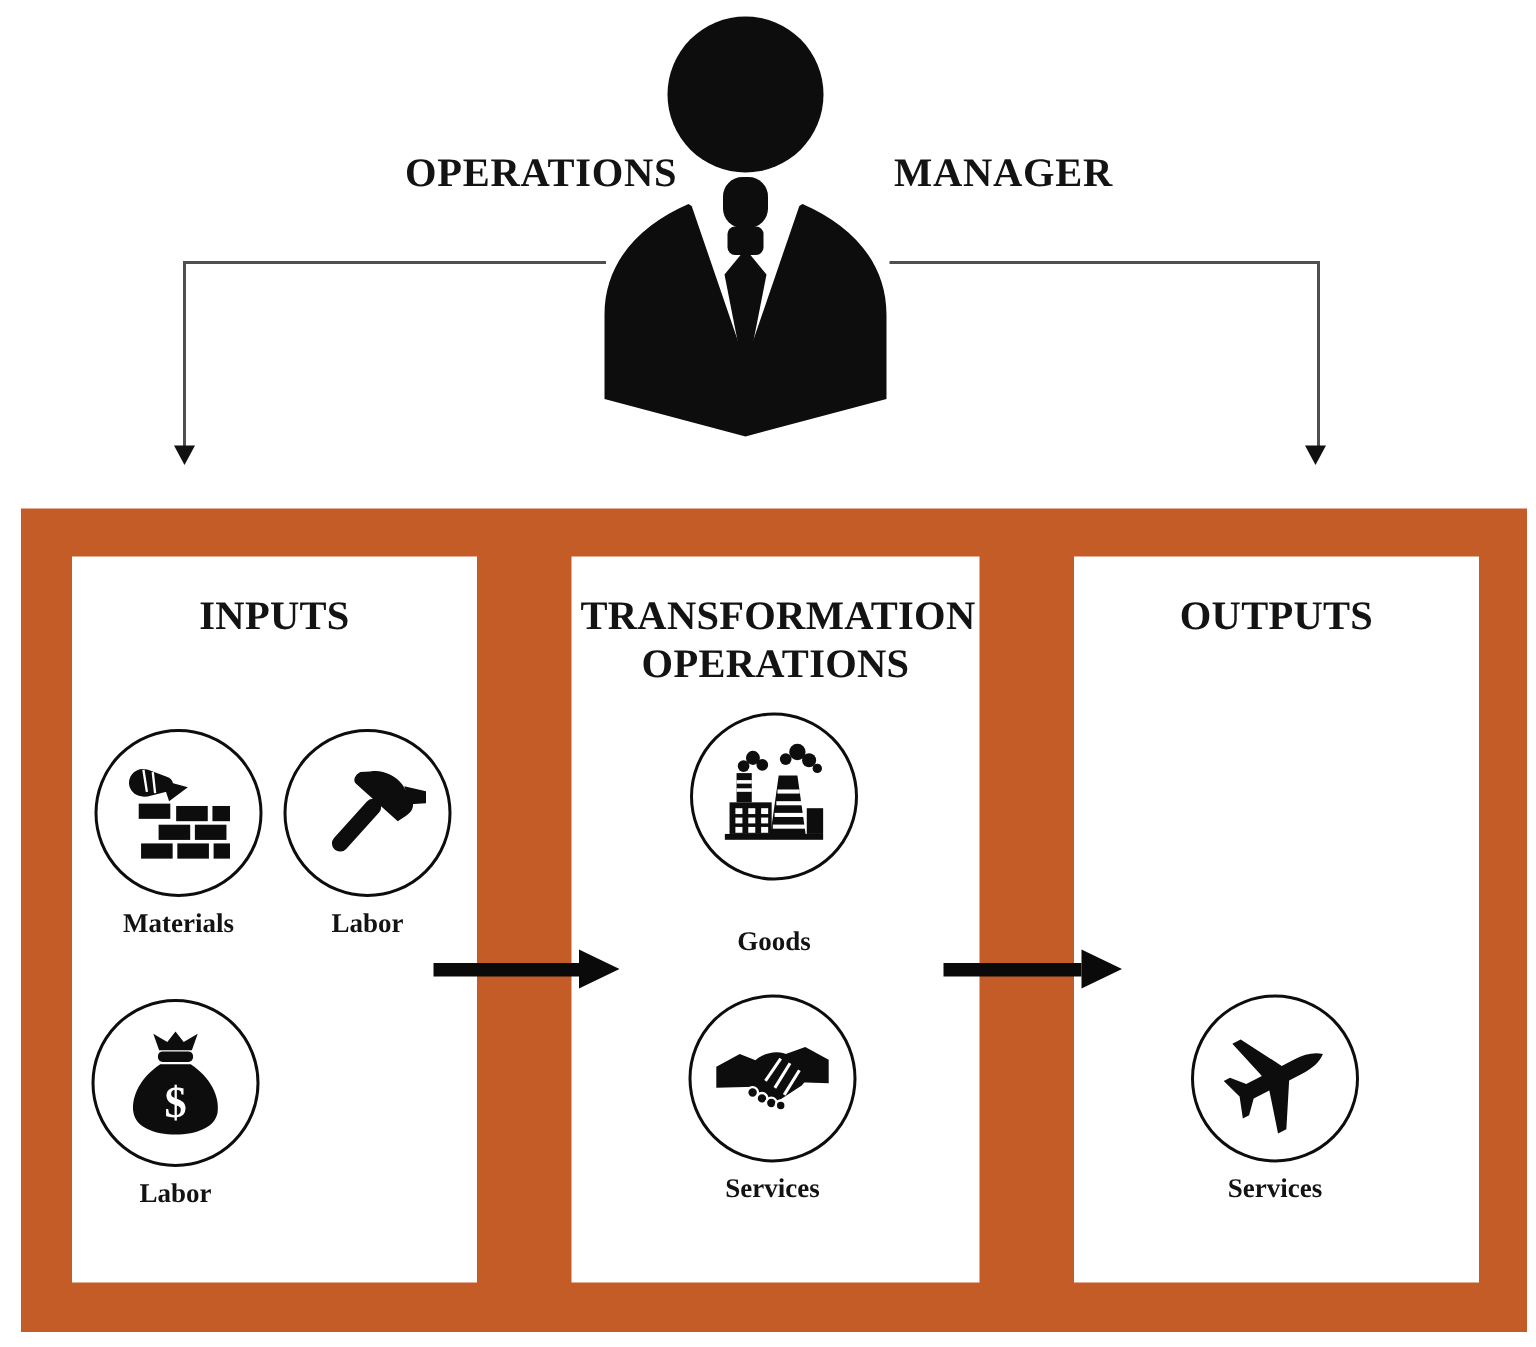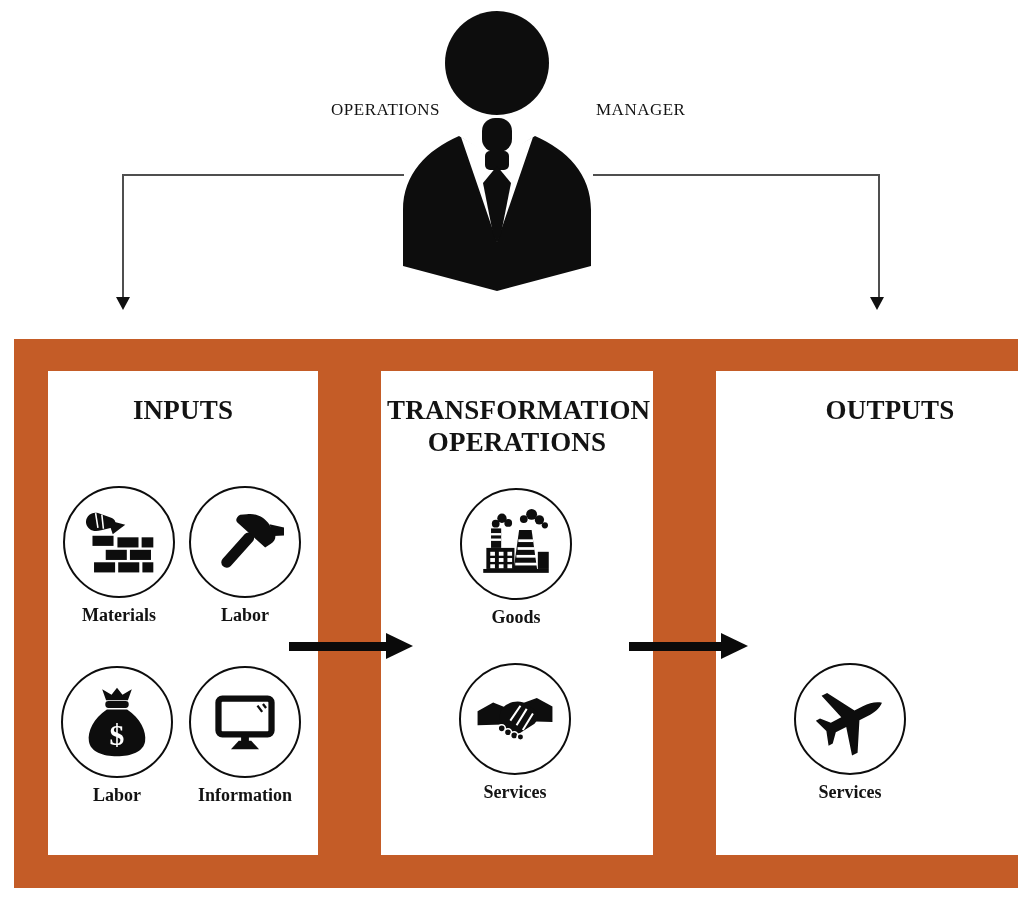--- a/index.html
+++ b/index.html
@@ -1,55 +1,55 @@
 <!DOCTYPE html>
 <html><head>
 <meta charset="utf-8">
 <style>
   html,body{margin:0;padding:0;background:#fff;}
   .canvas{position:relative;width:1024px;height:898px;background:#fff;overflow:hidden;
           font-family:"Liberation Serif","DejaVu Serif",serif;color:#111;}
 
   
   .person-svg{position:absolute;left:397px;top:4px;width:200px;height:290px;}
-  .role-label{position:absolute;top:100px;font-weight:normal;font-size:17px;letter-spacing:.5px;
+  .role-label{position:absolute;top:100px;font-weight:bold;font-size:27px;letter-spacing:.5px;
               white-space:nowrap;color:#131313;}
   .role-label.left{left:270px;width:170px;text-align:right;}
   .role-label.right{left:551px;margin-left:45px;}
 
   
   .elbow{position:absolute;top:174px;height:126px;}
   .elbow.left{left:122px;width:280px;border-left:2px solid #4f4f4f;border-top:2px solid #4f4f4f;}
   .elbow.right{left:593px;width:285px;border-right:2px solid #4f4f4f;border-top:2px solid #4f4f4f;}
   .elbow-head{position:absolute;top:297px;width:0;height:0;
               border-left:7px solid transparent;border-right:7px solid transparent;
               border-top:13px solid #101010;}
   .elbow-head.left{left:116px;}
   .elbow-head.right{left:870px;}
 
   
   .frame{position:absolute;left:14px;top:339px;width:1004px;height:549px;background:#C45C27;}
   .panel{position:absolute;top:32px;height:484px;background:#fff;}
   .panel.p1{left:34px;width:270px;}
   .panel.p2{left:367px;width:272px;}
-  .panel.p3{left:702px;width:270px;padding-left:39px;}
+  .panel.p3{left:702px;width:270px;}
   .panel-title{margin:0;padding:24px 6px 0;text-align:center;font-weight:bold;font-size:27px;
                line-height:1.17;letter-spacing:.2px;color:#131313;}
 
   .icon-item{position:absolute;width:150px;display:flex;flex-direction:column;align-items:center;}
   .icon-circle{width:112px;height:112px;border:2.5px solid #0d0d0d;border-radius:50%;background:#fff;
                display:flex;align-items:center;justify-content:center;box-sizing:border-box;}
   .icon-circle svg{width:78px;height:78px;}
   .icon-svg{fill:#0d0d0d;}
   .item-label{margin-top:7px;font-weight:bold;font-size:18px;white-space:nowrap;color:#131313;}
 
   
   .pos-a{left:-4px;top:115px;}  .pos-b{left:122px;top:115px;}
   .pos-c{left:-6px;top:295px;}  .pos-d{left:122px;top:295px;}
-  .pos-mid1{left:60px;top:117px;} .pos-mid2{left:59px;top:292px;}
+  .pos-mid1{left:60px;top:104px;gap:23px;} .pos-mid2{left:59px;top:292px;}
   .pos-out1{left:59px;top:114px;} .pos-out2{left:59px;top:292px;}
 
   
   .flow-shaft{position:absolute;height:9px;background:#0a0a0a;top:642px;}
   .flow-head{position:absolute;top:633px;width:0;height:0;
              border-top:13.5px solid transparent;border-bottom:13.5px solid transparent;
              border-left:27px solid #0a0a0a;}
   .shaft1{left:289px;width:97px;} .head1{left:386px;}
   .shaft2{left:629px;width:92px;} .head2{left:721px;}
 </style>
@@ -119,31 +119,20 @@
           <svg viewBox="0 0 100 100" class="icon-svg">
             <path d="M36,22 L31,8 L43,15 L50,6 L57,15 L69,8 L64,22 Z"></path>
             <rect x="35" y="23" width="30" height="9" rx="4"></rect>
             <path d="M37,34 C20,45 12,62 14,75 C16,88 32,94 50,94 C68,94 84,88 86,75 C88,62 80,45 63,34 Z"></path>
             <text x="50" y="79" font-size="38" fill="#ffffff" text-anchor="middle" font-family="Liberation Serif, DejaVu Serif, serif" font-weight="bold">$</text>
           </svg>
         </div>
         <div class="item-label">Labor</div>
       </div>
 
-      <div class="icon-item pos-d">
-        <div class="icon-circle">
-          <svg viewBox="0 0 100 100" class="icon-svg">
-            <rect x="16" y="20" width="68" height="46" rx="5" fill="none" stroke="#0d0d0d" stroke-width="8"></rect>
-            <path d="M66,29 L72,37 M73,27 L77,32" stroke="#0d0d0d" stroke-width="3" fill="none"></path>
-            <rect x="45" y="66" width="10" height="9"></rect>
-            <path d="M32,85 L68,85 L58,74 L42,74 Z"></path>
-          </svg>
-        </div>
-        <div class="item-label">Information</div>
-      </div>
     </section>
 
     <section class="panel p2">
       <h2 class="panel-title">TRANSFORMATION OPERATIONS</h2>
 
       <div class="icon-item pos-mid1">
         <div class="icon-circle">
           <svg viewBox="0 0 100 100" class="icon-svg">
             <rect x="8" y="82" width="84" height="5"></rect>
             <rect x="12" y="55" width="36" height="27"></rect>

